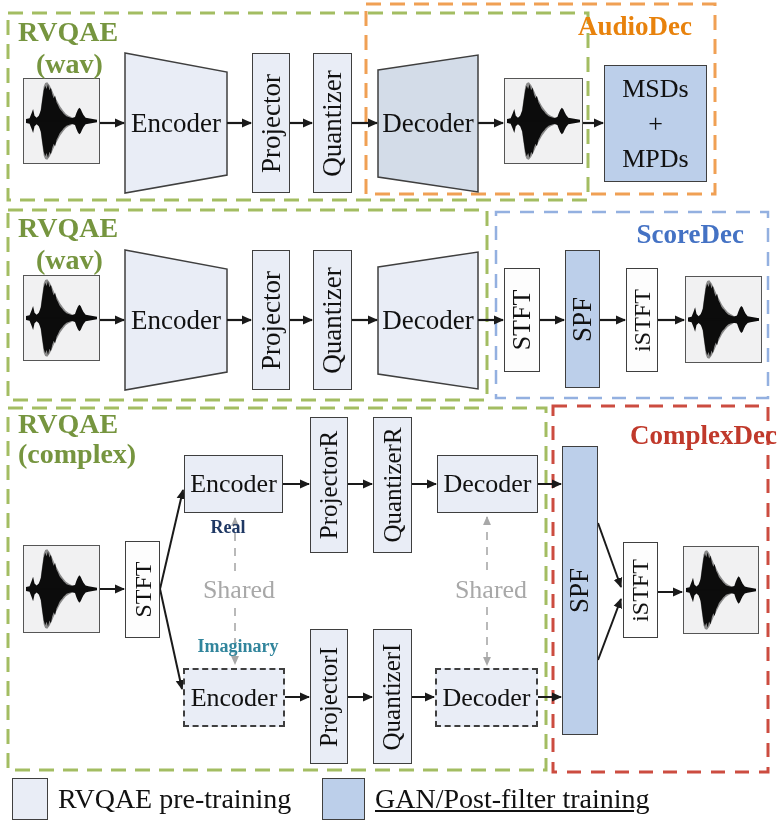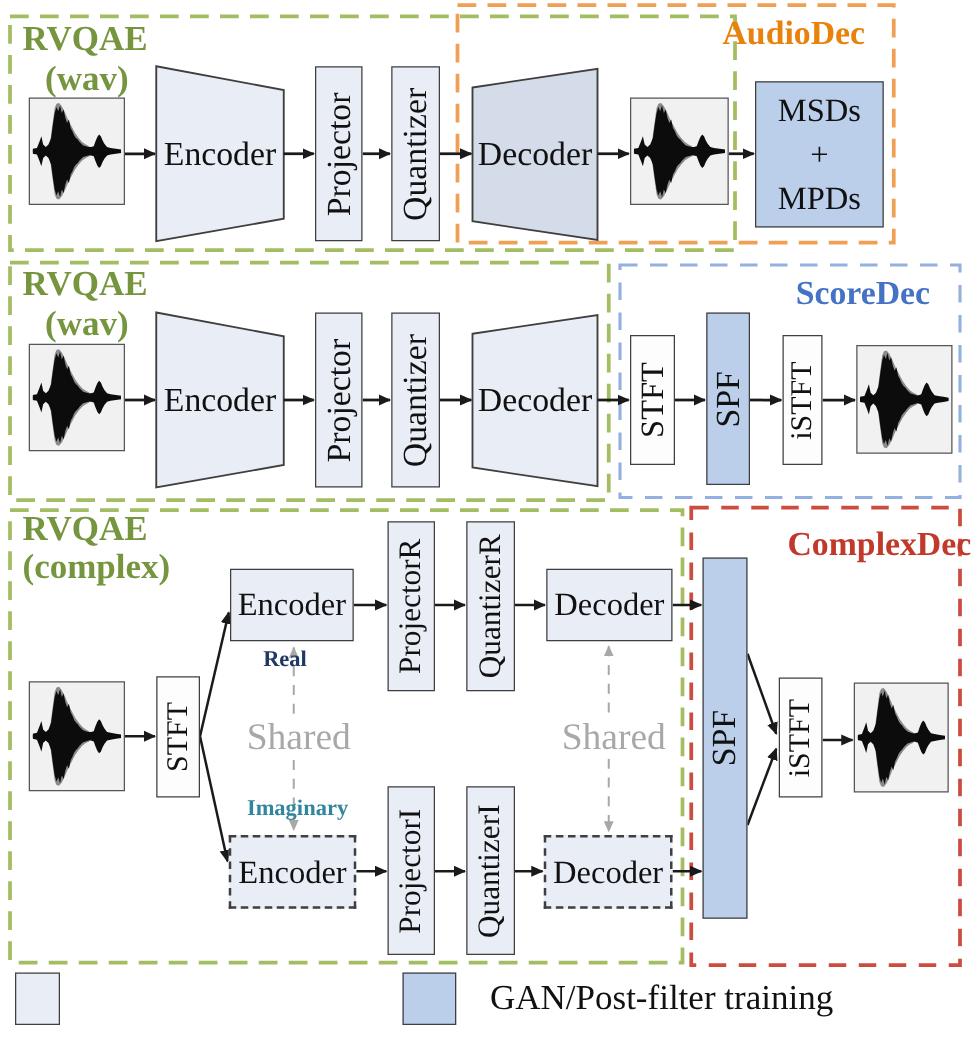--- a/index.html
+++ b/index.html
@@ -1,18 +1,18 @@
 <!DOCTYPE html>
 <html style="--pretrain-fill: #e9edf6; --gan-fill: #bccfea; --audiodec-decoder-fill: #d3dce8; --box-border: #3f3f3f; --arrow: #1a1a1a; --green-dash: #a3bd62; --green-text: #76953f; --orange-dash: #f0a054; --orange-text: #e8820c; --blue-dash: #93b0e0; --blue-text: #4472c4; --red-dash: #cc4c40; --red-text: #c0392b; --navy-text: #1f3864; --teal-text: #31859c; --gray-text: #a8a8a8;"><head>
 <meta charset="utf-8">
 <style>
   html,body{margin:0;padding:0;background:#ffffff;}
   #diagram{
     position:relative;width:782px;height:833px;background:#fff;overflow:hidden;
-    font-family:"Liberation Serif","DejaVu Serif",serif;color:#111;border-radius:25px;
+    font-family:"Liberation Serif","DejaVu Serif",serif;color:#111;
   }
   #overlay{position:absolute;left:0;top:0;z-index:1;}
   .lab{position:absolute;z-index:3;box-sizing:border-box;}
   .box{
     position:absolute;z-index:2;box-sizing:border-box;
     border:1.5px solid var(--box-border);background:var(--pretrain-fill);
     display:flex;align-items:center;justify-content:center;text-align:center;
   }
   .white{background:#fdfdfd;}
   .gan{background:var(--gan-fill);}
@@ -21,21 +21,21 @@
   .wfbox{
     position:absolute;z-index:2;box-sizing:border-box;
     border:1.5px solid #565656;background:#f1f1f2;padding:2px;
   }
   .wfbox svg{display:block;width:100%;height:100%;}
   .tag{font-weight:bold;color:var(--green-text);font-size:28px;line-height:1;}
   .region{font-weight:bold;font-size:27px;line-height:1;}
   .blocktext{font-size:27px;line-height:1;}
   .trapezoid-label{position:absolute;z-index:3;text-align:center;font-size:27px;line-height:36px;height:36px;}
   .branch{font-weight:bold;font-size:18px;line-height:1;text-align:center;}
-  .shared{color:var(--gray-text);font-size:30px;line-height:30px;text-align:center;background:#fff;z-index:3;}
+  .shared{color:var(--gray-text);font-size:26px;line-height:30px;text-align:center;background:#fff;z-index:3;}
   .legend-text{font-size:28px;line-height:42px;}
   .swatch{position:absolute;z-index:2;box-sizing:border-box;border:1.5px solid var(--box-border);}
 </style>
 </head>
 <body>
 
 <div id="diagram">
 
   <svg id="overlay" width="782" height="833" viewBox="0 0 782 833">
     <defs>
@@ -209,16 +209,17 @@
   <div class="box vtext white" style="left:623px;top:542px;width:35px;height:96px;font-size:24px;">
     <span>iSTFT</span>
     </div>
   <div class="wfbox" style="left:683px;top:546px;width:76px;height:88px;">
     <svg viewBox="0 0 100 60" preserveAspectRatio="none">
         <use href="#wfsym"></use>
       </svg>
   </div>
 
   <div class="swatch" style="left:12px;top:778px;width:36px;height:42px;background:var(--pretrain-fill);"></div>
+  <div class="lab legend-text" style="left:58px;top:778px;">RVQAE pre-training</div>
   <div class="swatch" style="left:322px;top:778px;width:43px;height:42px;background:var(--gan-fill);"></div>
-  <div class="lab legend-text" style="left:392px;top:778px;">GAN/Post-filter training</div>
+  <div class="lab legend-text" style="left:375px;top:778px;text-decoration:underline;">GAN/Post-filter training</div>
 
 </div>
 
 </body></html>

